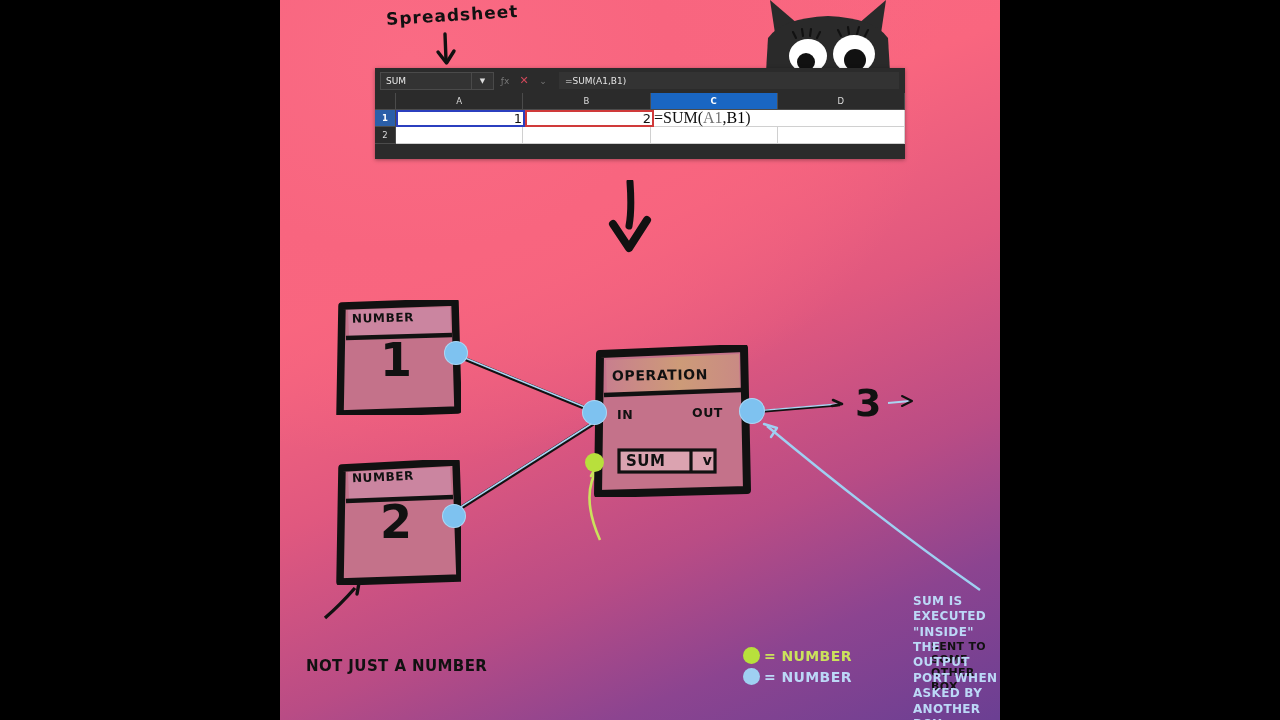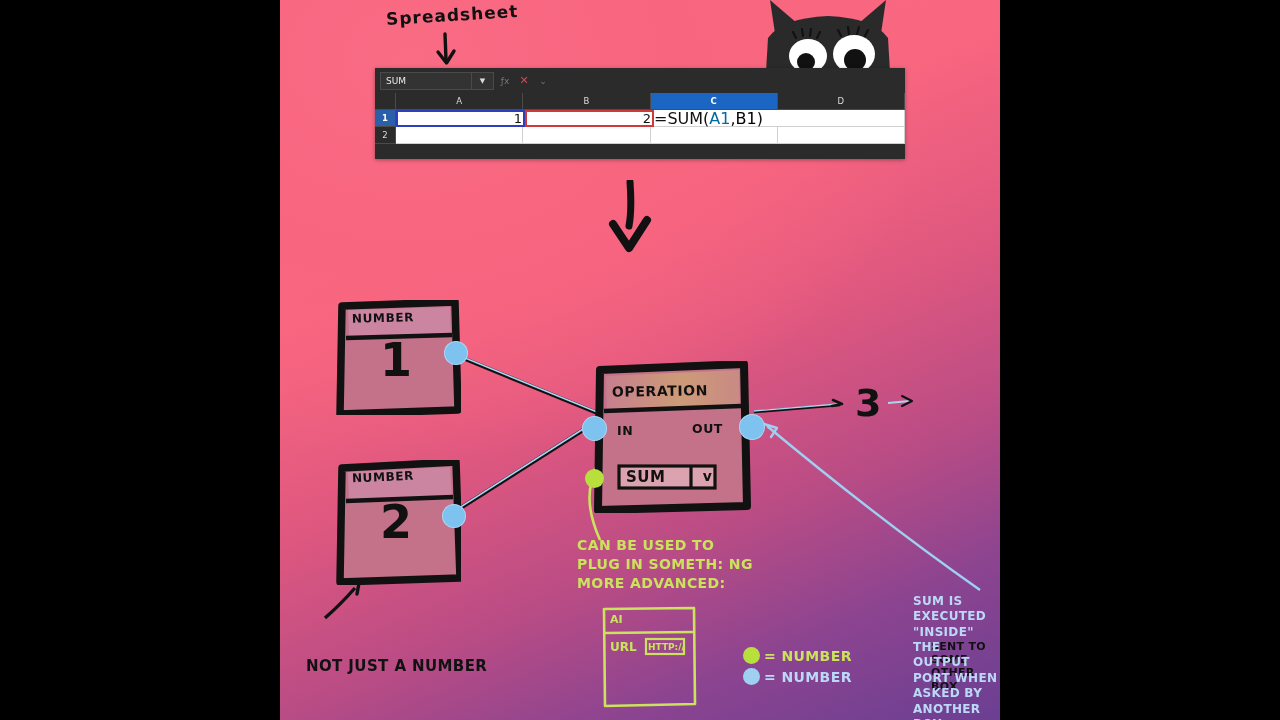--- a/index.html
+++ b/index.html
@@ -64,41 +64,41 @@
   .rowhdr{width:20px;background:#2b5fa8;color:#fff;font-size:8.5px;display:flex;align-items:center;
       justify-content:center;border-right:1px solid #4b4b4b;border-bottom:1px solid #4b4b4b;font-weight:bold;}
   .rowhdr.plain{background:#2b2b2b;color:#dcdcdc;font-weight:normal;}
   .cell{flex:1;background:#fff;border-right:1px solid #d0d0d0;border-bottom:1px solid #d0d0d0;
       font-size:13px;color:#111;display:flex;align-items:center;justify-content:flex-end;
       padding-right:1px;box-sizing:border-box;position:relative;}
   .cell.row2{height:17px;}
   #cellA1{border:2px solid #2b3fbf;}
   #cellB1{border:2px solid #d03a3a;}
   #cellC1{justify-content:flex-start;font-size:16px;overflow:visible;white-space:nowrap;z-index:4;
-      border-right:none;}
-  #cellC1 .ref-a{color:#0369a1;} #cellC1 .ref-b{color:#000000;}
+      border-right:none;font-family:Liberation Serif, serif;}
+  #cellC1 .ref-a{color:#737373;} #cellC1 .ref-b{color:#000000;}
 
   
   #graph{position:absolute;left:0;top:0;width:720px;height:720px;}
 
   .node{position:absolute;}
   .node .nbody{position:absolute;inset:0;}
   .node .ntitle{position:absolute;font-family:"DejaVu Sans",sans-serif;font-weight:bold;
       color:#111;letter-spacing:.6px;}
   .node .nval{position:absolute;font-family:"DejaVu Sans",sans-serif;font-weight:bold;color:#111;}
 
   #node-n1{left:56px;top:300px;width:125px;height:115px;}
   #node-n1 .ntitle{left:16px;top:11px;font-size:12px;transform:rotate(-1.5deg);}
   #node-n1 .nval{left:44px;top:33px;font-size:46px;}
 
   #node-n2{left:56px;top:460px;width:125px;height:125px;}
   #node-n2 .ntitle{left:16px;top:10px;font-size:12px;transform:rotate(-2.5deg);}
   #node-n2 .nval{left:44px;top:35px;font-size:46px;}
 
-  #node-op{left:312px;top:361px;width:160px;height:152px;text-align:right;}
+  #node-op{left:312px;top:345px;width:160px;height:152px;text-align:right;}
   #node-op .ntitle{left:20px;top:22px;font-size:14px;transform:rotate(-1deg);}
   .port-label{position:absolute;font-family:"DejaVu Sans",sans-serif;font-weight:bold;
       color:#111;font-size:12.5px;letter-spacing:.5px;}
   #lbl-in{left:25px;top:62px;}
   #lbl-out{left:100px;top:60px;}
   #op-select{position:absolute;left:25px;top:103px;width:100px;height:26px;}
   #op-select .sel-text{position:absolute;left:9px;top:4px;font-size:15px;font-weight:bold;color:#111;
       font-family:"DejaVu Sans",sans-serif;letter-spacing:.5px;}
   #op-select .sel-chev{position:absolute;right:5px;top:4px;font-size:14px;color:#111;font-weight:bold;}
 
@@ -154,20 +154,21 @@
       <path d="M6 20 L14.5 31 L22 19" stroke="#111" stroke-width="3.4" fill="none" stroke-linecap="round" stroke-linejoin="round"></path>
     </svg>
 
     <div id="sheet">
       <div id="sheet-toolbar">
         <div class="namebox">SUM</div>
         <div class="namebox-arrow">▼</div>
         <div class="tb-icon">ƒx</div>
         <div class="tb-icon x">✕</div>
         <div class="tb-icon">⌄</div>
+        <div id="formula-bar">=SUM(A1,B1)</div>
       </div>
 
       <div id="grid">
         <div class="grid-row">
           <div class="corner"></div>
           <div class="colhdr">A</div>
           <div class="colhdr">B</div>
           <div class="colhdr sel">C</div>
           <div class="colhdr">D</div>
         </div>
@@ -280,34 +281,21 @@
 BOX</div>
 
     <div class="hw hw-blue" id="lbl-sum-exec">SUM IS
 EXECUTED
 "INSIDE"
 THE OUTPUT
 PORT WHEN
 ASKED BY
 ANOTHER BOX</div>
 
-    <div class="hw hw-green" id="lbl-plug">CAN BE USED TO
-PLUG IN SOMETH: NG
-MORE ADVANCED:</div>
-
-    <div id="ai-box">
-      <svg viewBox="0 0 98 103" style="position:absolute;inset:0;">
-        <path d="M4 4 L94 3 L95 99 L5 101 Z" fill="none" stroke="#cbe25c" stroke-width="2.6" stroke-linejoin="round"></path>
-        <path d="M5 28 L94 27" stroke="#cbe25c" stroke-width="2.4"></path>
-        <rect x="46" y="34" width="38" height="15" fill="none" stroke="#cbe25c" stroke-width="2.2"></rect>
-      </svg>
-      <div class="ai-t">AI</div>
-      <div class="ai-u">URL</div>
-      <div class="ai-h">HTTP://</div>
-    </div>
+
 
     <div class="hw hw-dark" id="lbl-not-number">NOT JUST A NUMBER</div>
 
     <div id="legend">
       <div class="leg-row">
         <div class="leg-dot g"></div>
         <div class="leg-txt g">= NUMBER</div>
       </div>
       <div class="leg-row">
         <div class="leg-dot b"></div>

